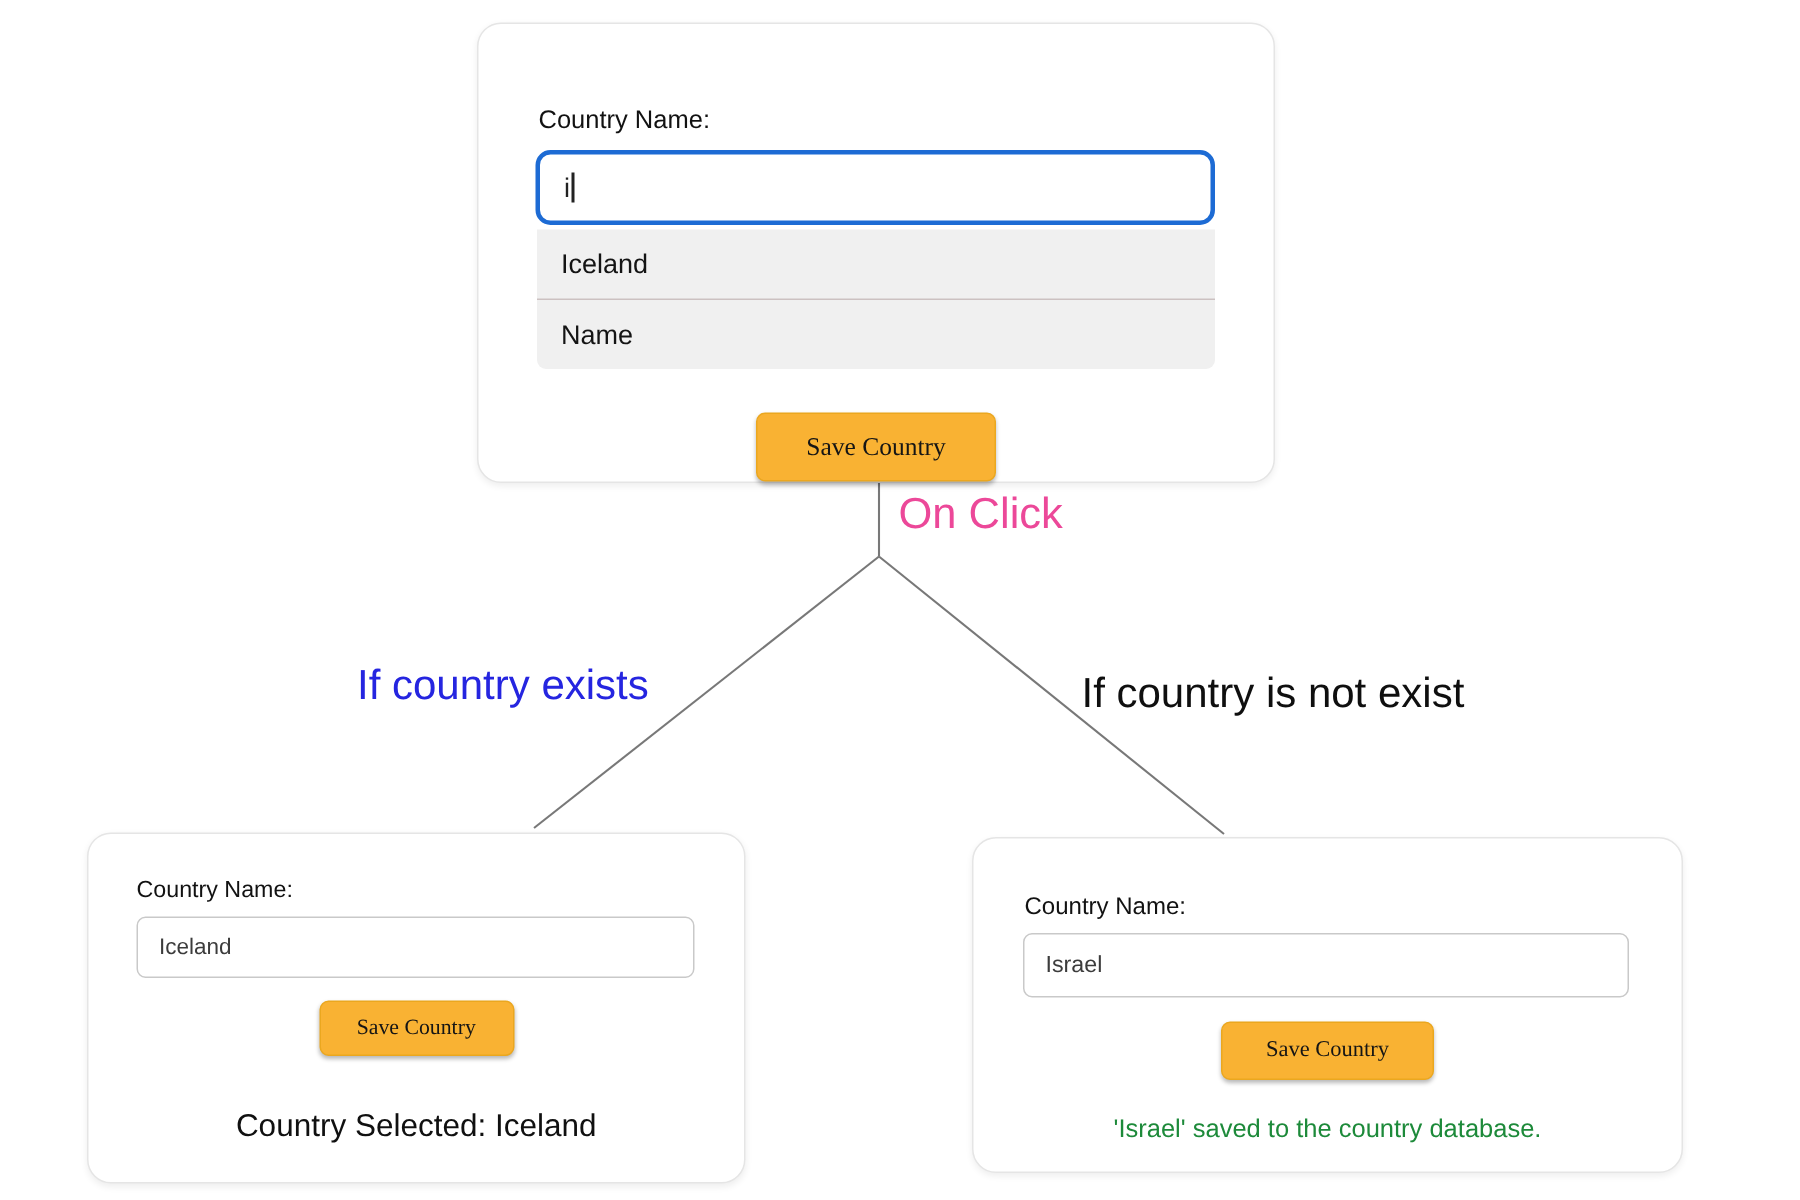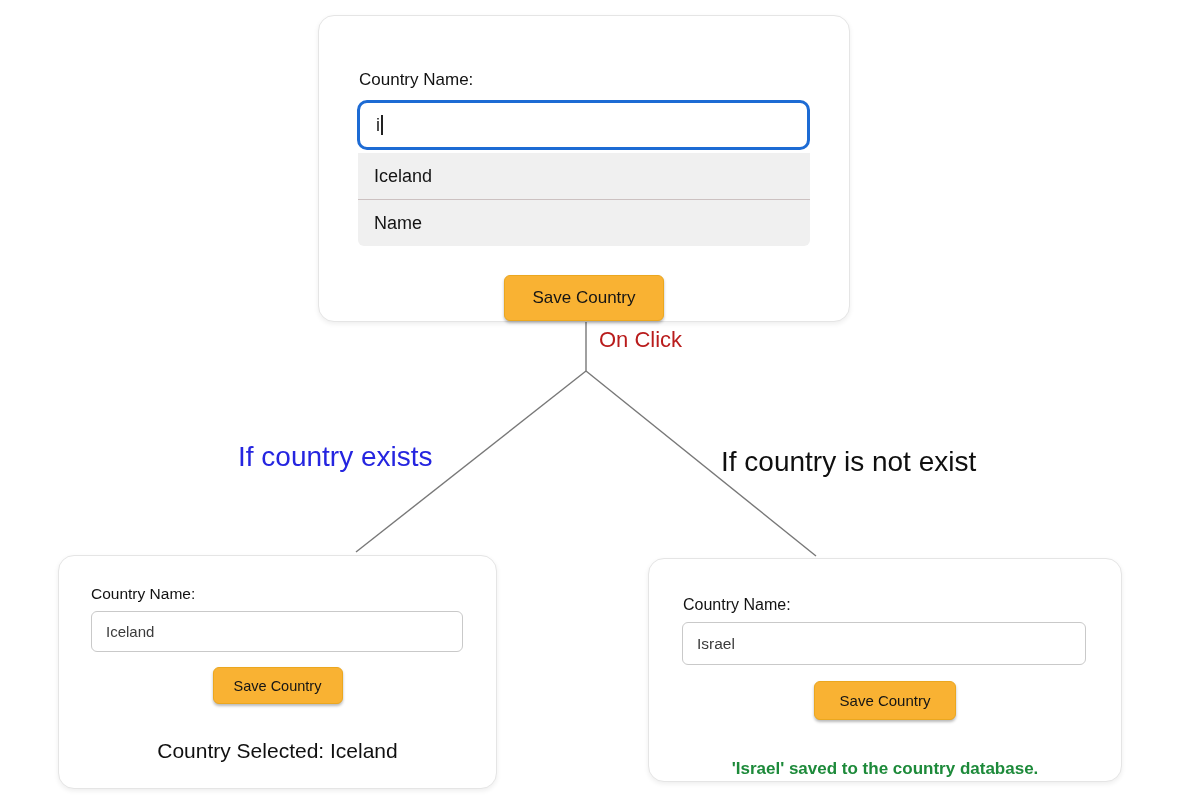--- a/index.html
+++ b/index.html
@@ -16,21 +16,21 @@
   }
   .field-label{position:absolute;color:#121212;}
   .text-input{
     position:absolute;box-sizing:border-box;background:#fff;border:1px solid #c9c9c9;
     border-radius:6px;padding:0 0 0 14px;color:#3c3c3c;
     font-family:"Liberation Sans", sans-serif;outline:none;
   }
   .save-btn{
     position:absolute;left:50%;transform:translateX(-50%);
     background:#f9b233;border:1px solid #eba71f;border-radius:6px;
-    color:#151515;font-family:Liberation Sans, sans-serif;cursor:pointer;
+    color:#151515;font-family:Liberation Serif, serif;cursor:pointer;
     box-shadow:0 2px 3px rgba(0,0,0,0.28);
   }
   .result-text{position:absolute;width:100%;text-align:center;color:#101010;}
 
   
   .card-top{left:318px;top:15px;width:530px;height:305px;}
   .card-top .field-label{left:40px;top:54px;font-size:17px;}
   .focused-input{
     position:absolute;left:38px;top:84px;width:453px;height:50px;box-sizing:border-box;
     border:3px solid #1d6bd4;border-radius:10px;background:#fff;
@@ -40,37 +40,37 @@
   .dropdown{
     position:absolute;left:39px;top:137px;width:452px;background:#f0f0f0;
     border-radius:0 0 6px 6px;overflow:hidden;
   }
   .dropdown .option{height:46px;line-height:46px;padding-left:16px;font-size:18px;color:#141414;cursor:pointer;}
   .dropdown .sep{height:1px;background:#ccc1c1;}
   .card-top .save-btn{top:259px;width:160px;height:46px;font-size:17px;}
 
   
   .flow-label{position:absolute;white-space:nowrap;}
-  .on-click{left:599px;top:327px;font-size:22px;color:#b91c1c;}
+  .on-click{left:599px;top:327px;font-size:29px;color:#ec4899;}
   .branch-left{left:238px;top:441px;font-size:28px;color:#2525e0;}
   .branch-right{left:721px;top:446px;font-size:28px;color:#0f0f0f;}
 
   
   .card-left{left:58px;top:555px;width:437px;height:232px;}
   .card-left .field-label{left:32px;top:29px;font-size:15.5px;}
   .card-left .text-input{left:32px;top:55px;width:372px;height:41px;font-size:15px;}
   .card-left .save-btn{top:111px;width:130px;height:37px;font-size:14.5px;}
   .card-left .result-text{top:183px;font-size:21px;}
 
   
   .card-right{left:648px;top:558px;width:472px;height:222px;}
   .card-right .field-label{left:34px;top:37px;font-size:16px;}
   .card-right .text-input{left:33px;top:63px;width:404px;height:43px;font-size:15.5px;}
   .card-right .save-btn{top:122px;width:142px;height:39px;font-size:15px;}
-  .card-right .result-text{top:200px;font-size:17px;color:#1d8a3a;font-weight:bold;}
+  .card-right .result-text{top:184px;font-size:17px;color:#1d8a3a;}
 </style>
 </head>
 <body>
 
 <div class="canvas">
 
   <svg class="connectors" viewBox="0 0 1200 800" xmlns="http://www.w3.org/2000/svg">
     <line x1="586" y1="305" x2="586" y2="371" stroke="#787878" stroke-width="1.4"></line>
     <line x1="586" y1="371" x2="356" y2="552" stroke="#787878" stroke-width="1.4"></line>
     <line x1="586" y1="371" x2="816" y2="556" stroke="#787878" stroke-width="1.4"></line>

